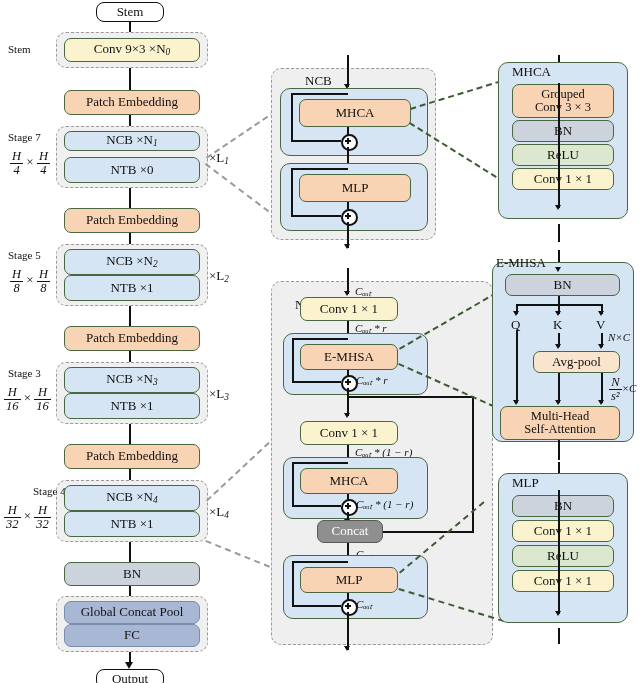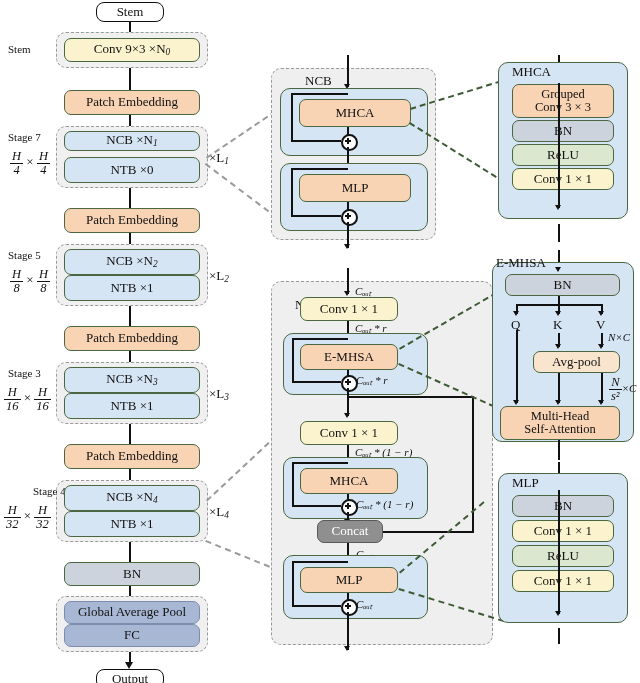--- a/index.html
+++ b/index.html
@@ -187,21 +187,21 @@
 </div>
 <div class="vline" style="left:129px;top:542px;height:20px;"></div>
 
 <div class="box c-bn" style="left:64px;top:562px;width:136px;height:24px;">
   <span>BN</span>
 </div>
 <div class="vline" style="left:129px;top:586px;height:12px;"></div>
 
 <div class="dashgroup" style="left:56px;top:596px;width:152px;height:56px;"></div>
 <div class="box c-steel" style="left:64px;top:601px;width:136px;height:23px;border-color:#7b8cad;">
-  <span>Global Average Pool</span>
+  <span>Global Concat Pool</span>
 </div>
 <div class="box c-steel" style="left:64px;top:624px;width:136px;height:23px;border-color:#7b8cad;">
   <span>FC</span>
 </div>
 <div class="vline" style="left:129px;top:652px;height:12px;"></div>
 <div class="arrow-d" style="left:125px;top:662px;"></div>
 <div class="box c-white" style="left:96px;top:669px;width:68px;height:20px;font-size:13px;">
   <span>Output</span>
 </div>
 

